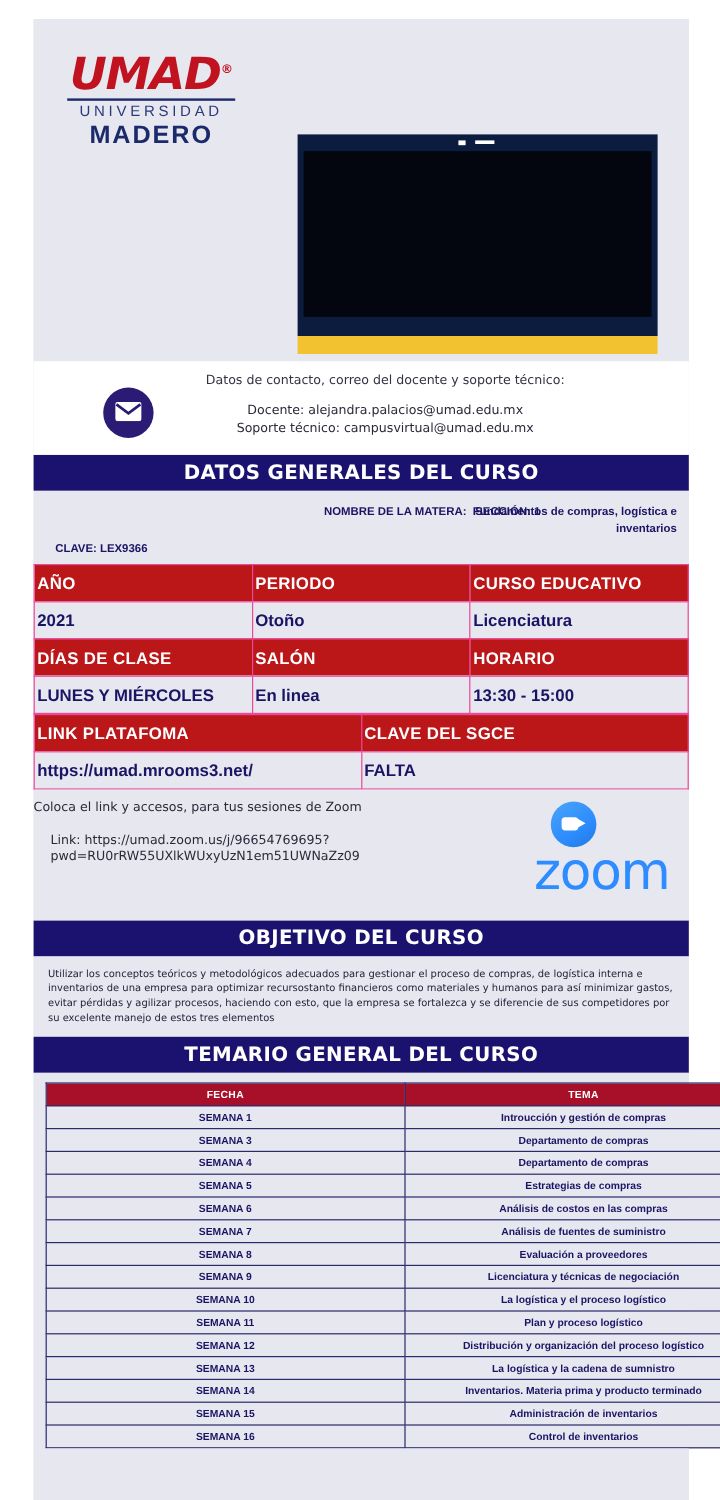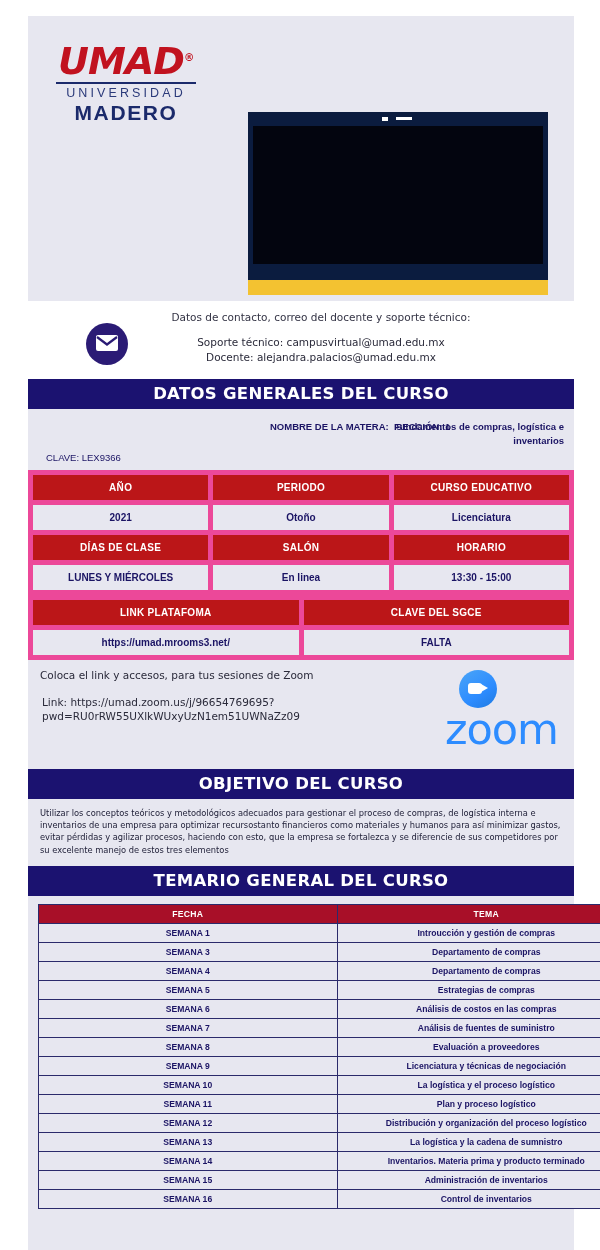--- a/index.html
+++ b/index.html
@@ -198,31 +198,30 @@
     font-weight: bold;
     position: relative;
     line-height: 1.45;
     text-align: right;
   }
   .materia-left { display: inline-block; width: 330px; vertical-align: top; }
   .materia-sec { position: absolute; left: 368px; top: 5px; font-size: 9.5px; font-weight: bold; }
   .clave-row {
     padding: 2px 10px 7px 18px;
     font-size: 9.5px;
-    font-weight: normal;
+    font-weight: bold;
   }
   table.grid {
     border-collapse: collapse;
     width: 546px;
     table-layout: fixed;
   }
   table.grid td {
-    border: 5px solid #ec4899;
-    text-align: center;
-    font-size: 10px;
+    border: 1px solid #ec4899;
+    font-size: 14px;
     font-weight: bold;
     padding: 7px 2px;
   }
   td.hdr {
     background: #bb1618;
     color: #ffffff;
     letter-spacing: 0.3px;
   }
   td.val {
     background: #e7e7f0;
@@ -232,21 +231,20 @@
   
   .zoom-block {
     background: #e7e7f0;
     position: relative;
     height: 100px;
     padding: 9px 0 0 0;
   }
   .zoom-note {
     font-size: 10.5px;
     color: #2a2a3a;
-    padding-left: 12px;
     font-family: "DejaVu Sans", sans-serif;
   }
   .zoom-link {
     font-size: 10.5px;
     color: #2a2a3a;
     padding-left: 14px;
     margin-top: 14px;
     width: 300px;
     line-height: 1.4;
     word-break: break-word;
@@ -365,22 +363,22 @@
 
     <div class="contact">
       <div class="mail-badge">
         <svg width="22" height="16" viewBox="0 0 22 16" aria-hidden="true">
           <rect x="0" y="0" width="22" height="16" rx="2" fill="#ffffff"></rect>
           <path d="M1 2 L11 9.5 L21 2" stroke="#2b1b75" stroke-width="2.2" fill="none"></path>
         </svg>
       </div>
       <div class="contact-lines">
         <div class="contact-head">Datos de contacto, correo del docente y soporte técnico:</div>
+        <div class="contact-mail">Docente: alejandra.palacios@umad.edu.mx</div>
         <div class="contact-mail">Soporte técnico: campusvirtual@umad.edu.mx</div>
-        <div class="contact-mail">Docente: alejandra.palacios@umad.edu.mx</div>
       </div>
     </div>
 
     <div class="banner">DATOS GENERALES DEL CURSO</div>
     <div class="datos-wrap">
       <div class="materia-row">
         <span class="materia-left"><span>NOMBRE DE LA MATERA:</span>&nbsp;&nbsp;<span>Fundamentos de compras, logística e inventarios</span></span>
         <span class="materia-sec">SECCIÓN: 1</span>
       </div>
       <div class="clave-row">CLAVE:  LEX9366</div>

